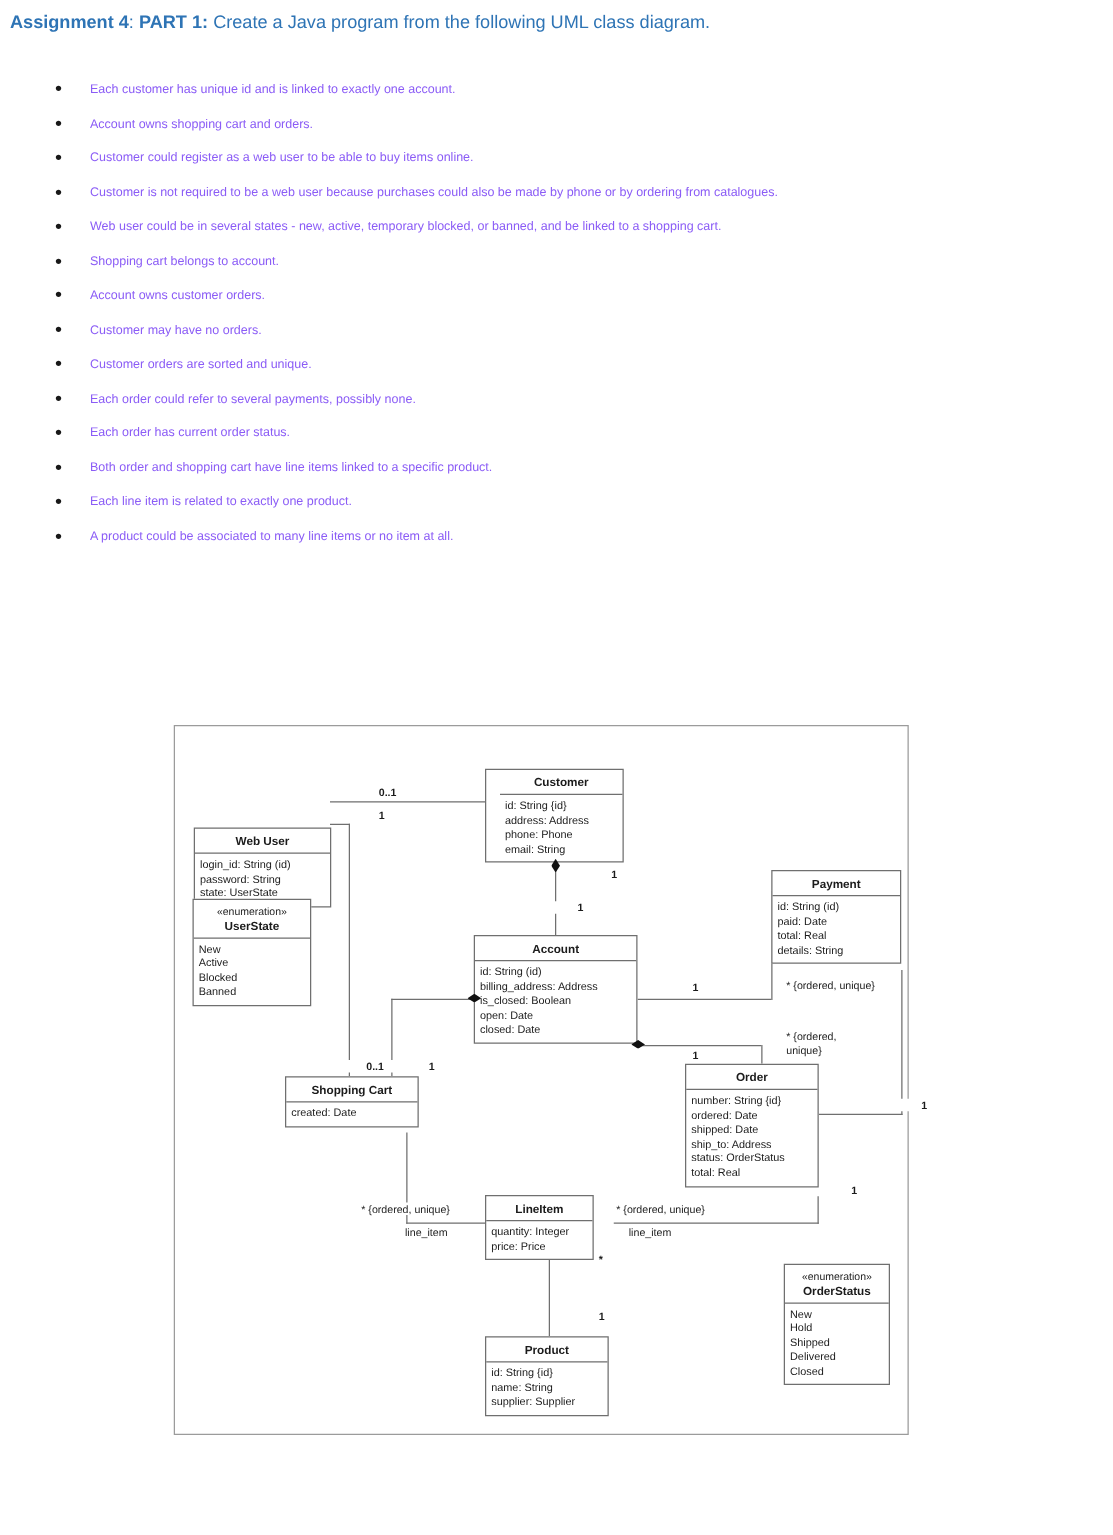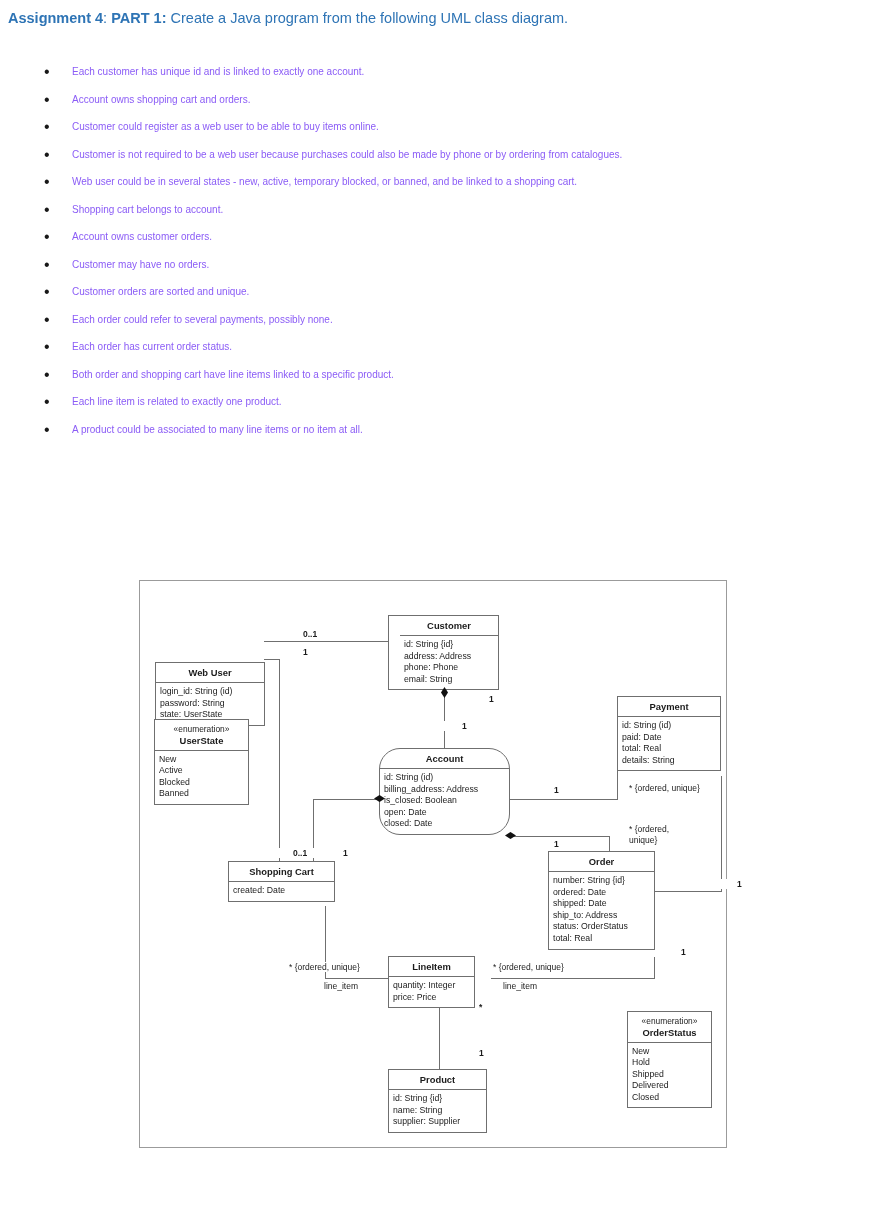--- a/index.html
+++ b/index.html
@@ -248,21 +248,21 @@
   <div class="uml-box" style="left:477px; top:115px; width:104px;">
     <div class="uml-head">Payment</div>
     <div class="uml-body">
       <div>id: String (id)</div>
       <div>paid: Date</div>
       <div>total: Real</div>
       <div>details: String</div>
     </div>
   </div>
 
-  <div class="uml-box" style="left:239px; top:167px; width:131px;border-radius:21px;">
+  <div class="uml-box" style="left:239px; top:167px; width:131px;">
     <div class="uml-head">Account</div>
     <div class="uml-body">
       <div>id: String (id)</div>
       <div>billing_address: Address</div>
       <div>is_closed: Boolean</div>
       <div>open: Date</div>
       <div>closed: Date</div>
     </div>
   </div>
 

